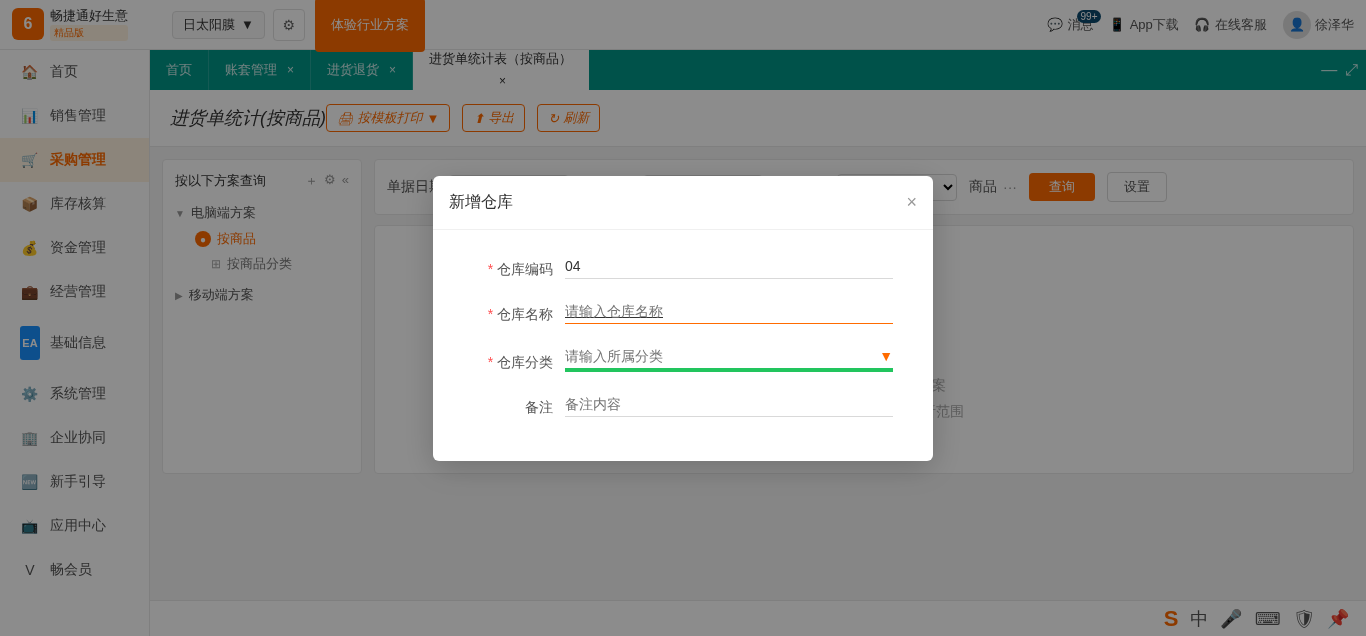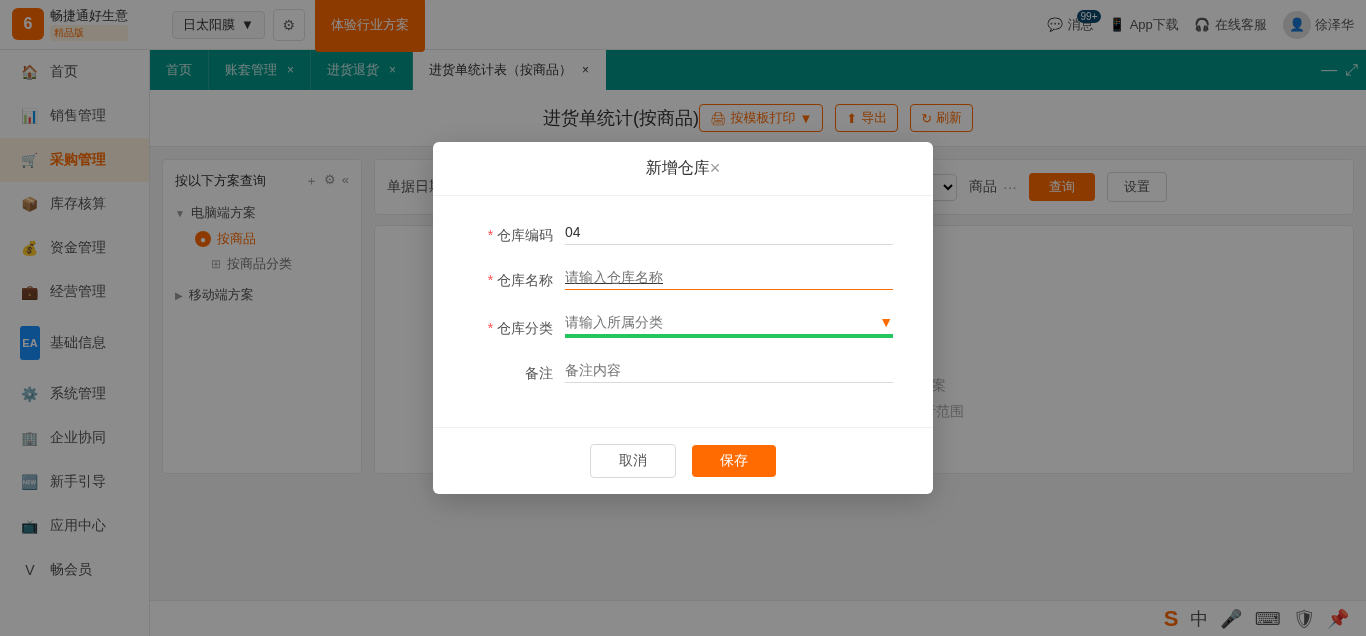--- a/index.html
+++ b/index.html
@@ -61,21 +61,21 @@
       display: flex; align-items: center;
       padding: 0 0 0 0;
       position: fixed; top: 50px; left: 150px; right: 0; z-index: 99;
     }
     .tab-item {
       height: 40px; display: flex; align-items: center; padding: 0 16px;
       cursor: pointer; color: rgba(255,255,255,0.8); font-size: 13px; gap: 6px;
       border-right: 1px solid rgba(255,255,255,0.15);
     }
     .tab-item.active {
-      background: #fff; color: #333;
+      background: #fff; color: #333; flex-direction: column;
     }
     .tab-close {
       font-size: 12px; color: inherit; cursor: pointer; margin-left: 4px;
     }
     .tab-icons {
       margin-left: auto; display: flex; align-items: center; padding-right: 8px; gap: 8px;
     }
     .tab-icon-btn { color: rgba(255,255,255,0.8); cursor: pointer; font-size: 16px; }
 
     
@@ -91,22 +91,23 @@
     .sidebar-item.active { background: #fff3e0; color: #ff6b00; font-weight: bold; }
     .sidebar-icon { width: 20px; height: 20px; display: flex; align-items: center; justify-content: center; color: inherit; }
 
     
     .main-content {
       position: fixed; top: 90px; left: 150px; right: 0; bottom: 0;
       background: #f5f5f5; overflow: auto;
     }
     .page-header {
       background: #fff; padding: 14px 20px;
-      display: flex; align-items: center; justify-content: center;
+      display: flex; align-items: center; justify-content: flex-start;
       border-bottom: 1px solid #e8e8e8;
+      font-style: italic;
     }
     .page-title { font-size: 18px; color: #333; font-weight: 500; }
     .page-actions { display: flex; align-items: center; gap: 12px; }
     .action-btn {
       display: flex; align-items: center; gap: 4px;
       color: #ff6b00; cursor: pointer; font-size: 13px;
       border: 1px solid #ff6b00; border-radius: 4px; padding: 4px 10px;
     }
 
     .content-body { display: flex; padding: 12px; gap: 12px; }
@@ -168,21 +169,21 @@
       display: flex; align-items: center; justify-content: center;
     }
 
     
     .modal {
       background: #fff; border-radius: 6px; width: 500px;
       box-shadow: 0 8px 32px rgba(0,0,0,0.2);
       overflow: hidden;
     }
     .modal-header {
-      display: flex; align-items: center; justify-content: center;
+      display: flex; align-items: center; justify-content: space-between;
       padding: 16px 16px; border-bottom: 1px solid #f0f0f0;
     }
     .modal-title { font-size: 16px; font-weight: 500; color: #333; }
     .modal-close { cursor: pointer; color: #999; font-size: 18px; }
     .modal-body { padding: 24px 40px; }
     .form-row {
       display: flex; align-items: flex-end; margin-bottom: 20px;
     }
     .form-label {
       width: 80px; text-align: right; color: #555; font-size: 14px;
@@ -462,24 +463,20 @@
           <input class="form-select-input" placeholder="请输入所属分类" style="">
           <span class="form-select-arrow">▼</span>
         </div>
       </div>
 
       <div class="form-row">
         <label class="form-label">备注</label>
         <input class="form-input" placeholder="备注内容" style="">
       </div>
     </div>
-    <div class="modal-footer">
-      <button class="cancel-btn">取消</button>
-      <button class="save-btn">保存</button>
-    </div>
   </div>
 </div>
 
 <div class="bottom-bar">
   <span class="bottom-icon" style="color:#ff6b00;font-size:22px;font-weight:bold;">S</span>
   <span class="bottom-icon">中</span>
   <span class="bottom-icon">🎤</span>
   <span class="bottom-icon">⌨</span>
   <span class="bottom-icon">🛡</span>
   <span class="bottom-icon">📌</span>

